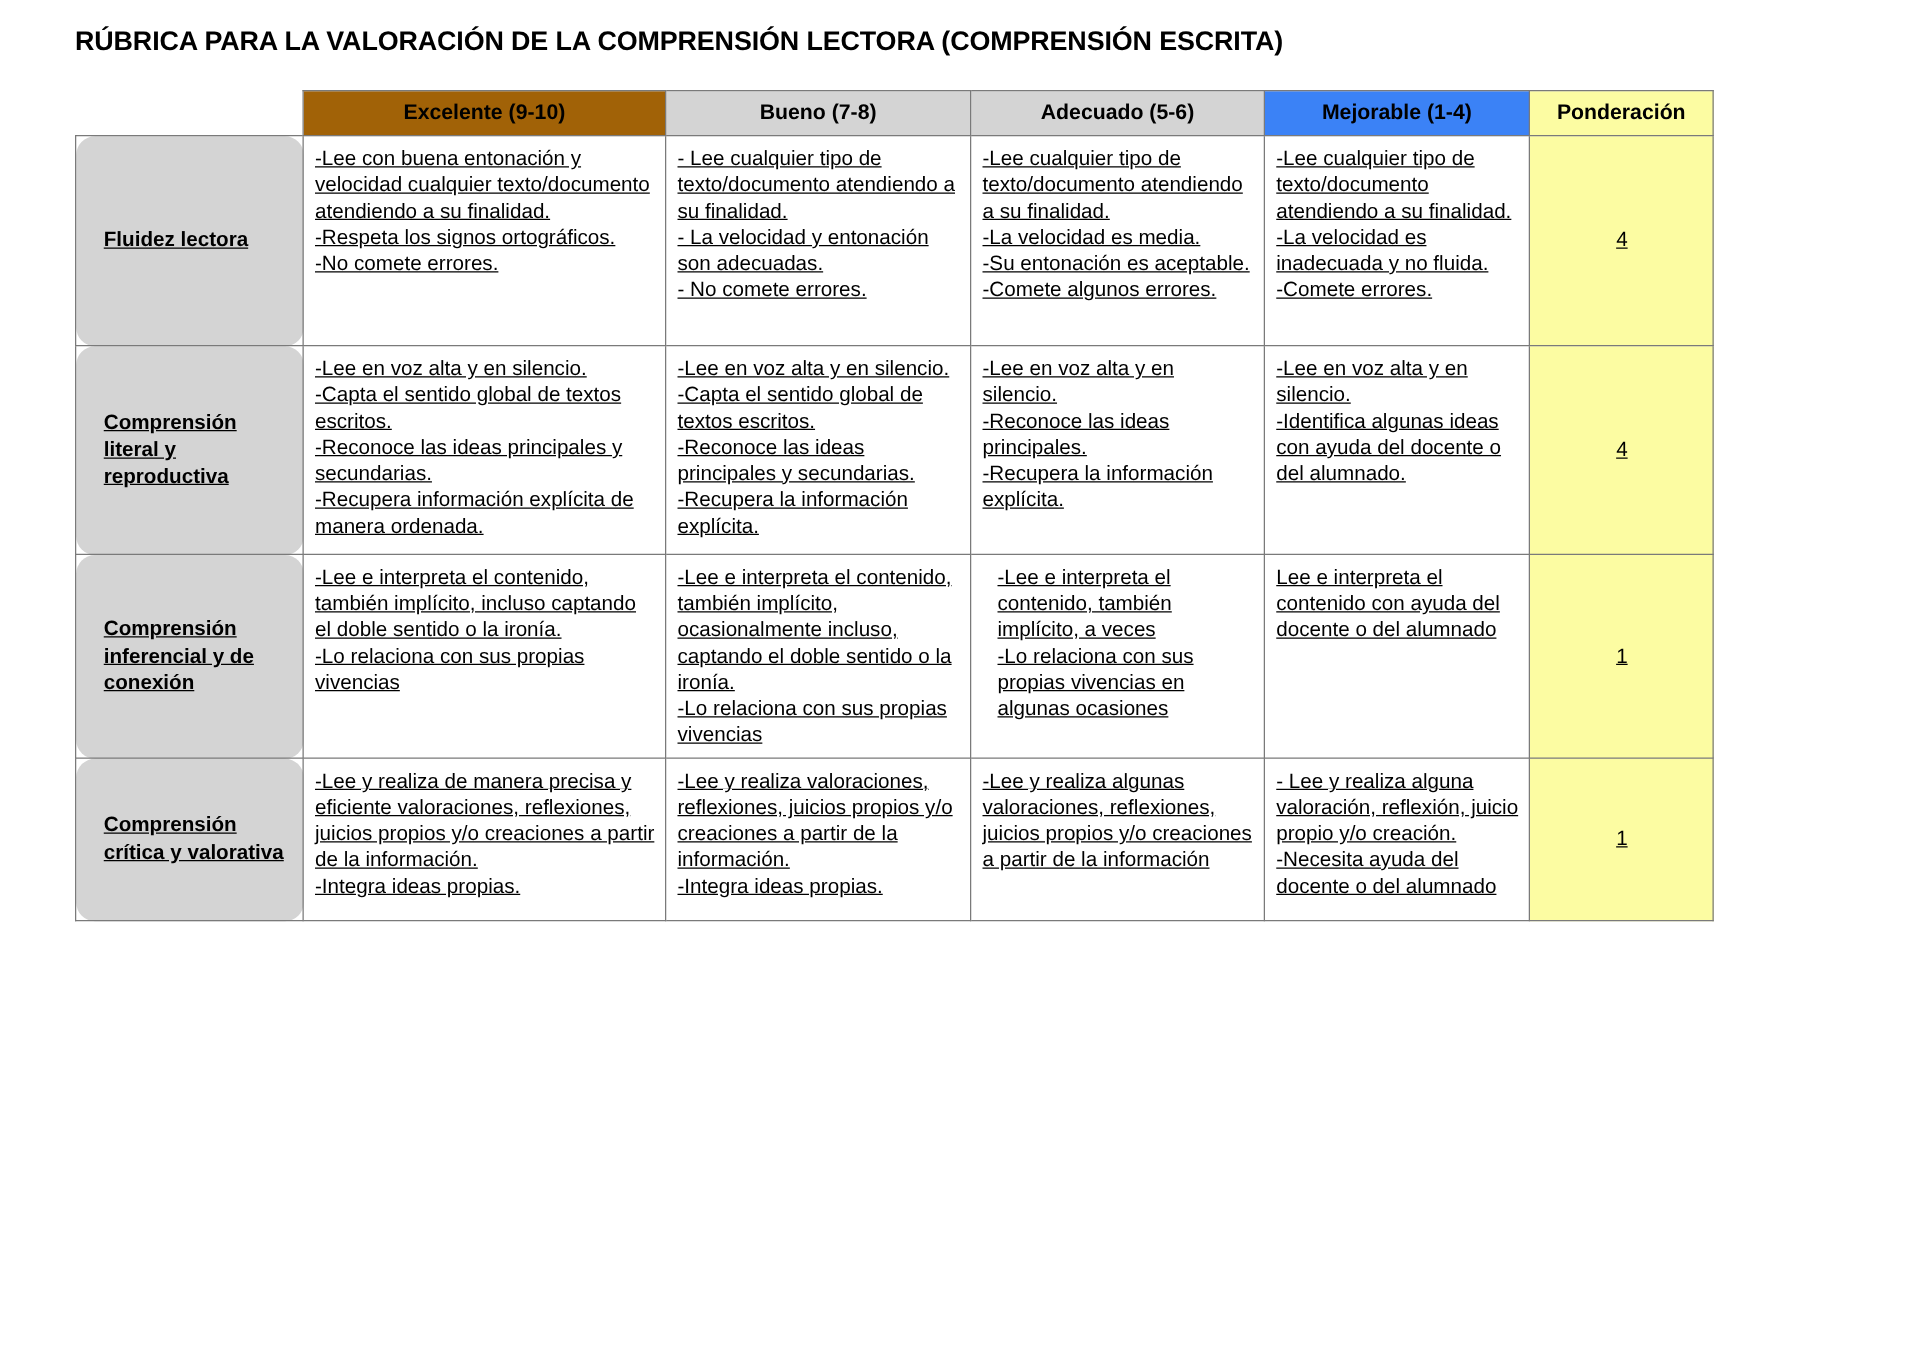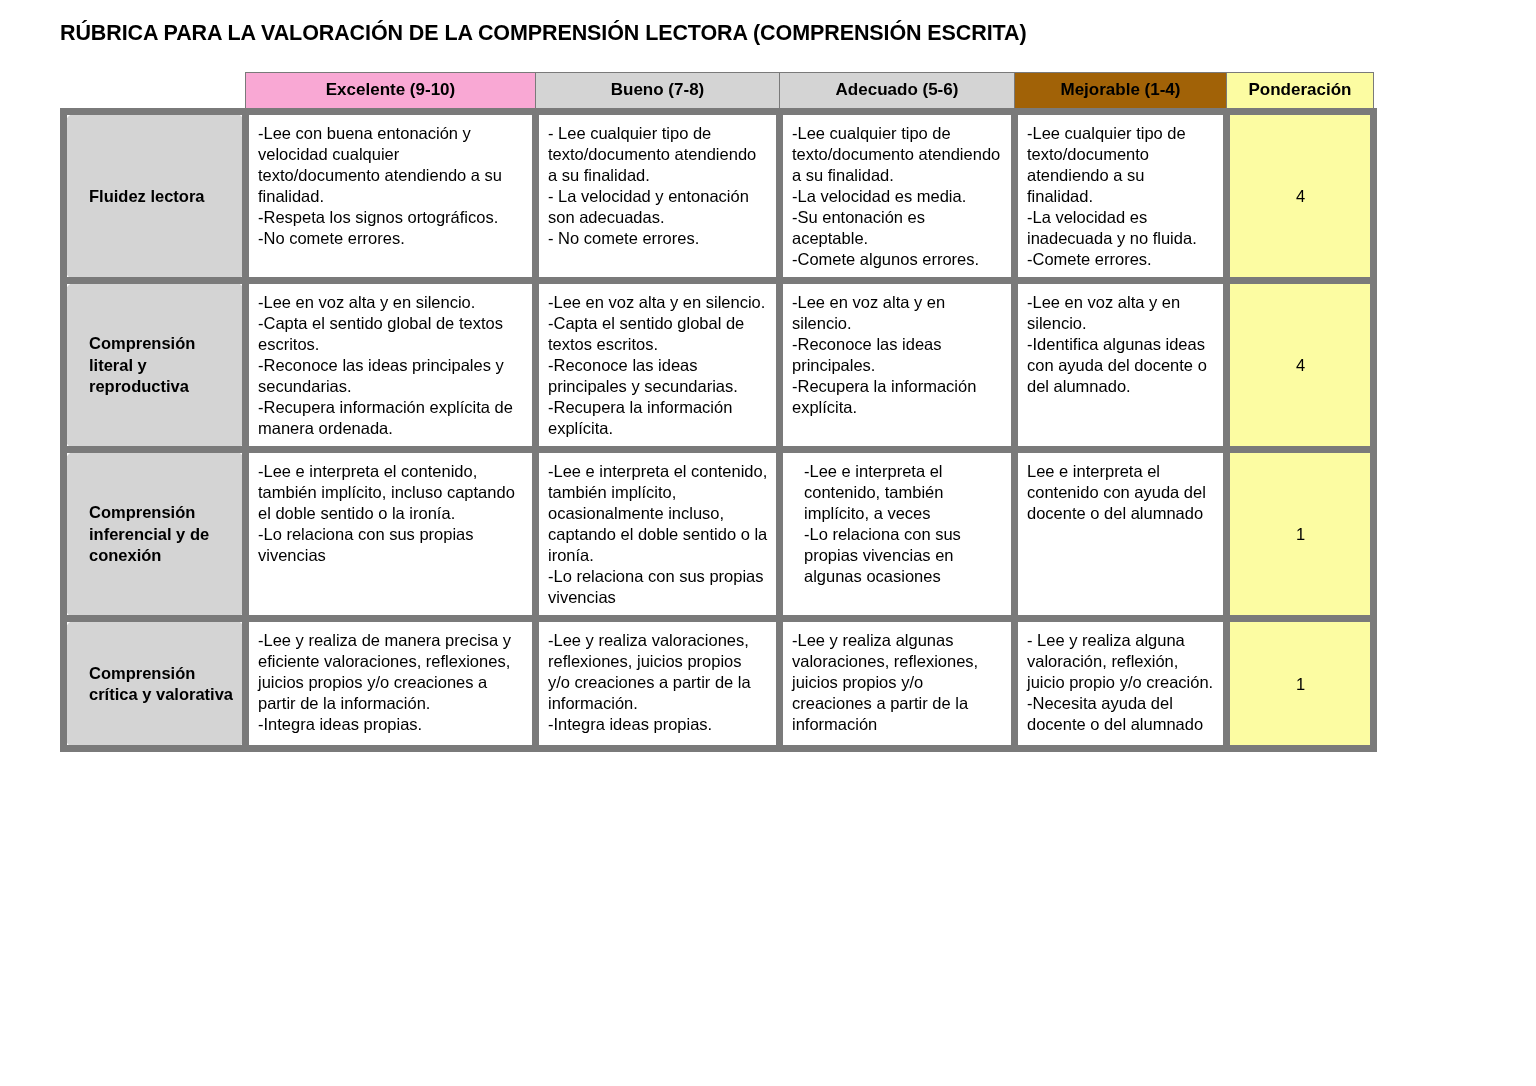--- a/index.html
+++ b/index.html
@@ -65,26 +65,27 @@
   }
   thead th.corner-empty {
     border: none;
     background: transparent;
   }
   thead th.pond-head {
     background: #fcfca2;
   }
 
   tbody td {
-    border: 7px solid #14b8a6;
+    border: 1px solid #14b8a6;
     vertical-align: top;
     padding: 8px 8px 8px 9px;
     line-height: 1.265;
     font-size: 16.5px;
     background: #ffffff;
+    text-decoration: underline;
   }
 
   tbody td.criterion {
     background: #d4d4d4;
     font-weight: bold;
     vertical-align: middle;
     padding-left: 22px;
     padding-right: 6px;
     line-height: 1.3;
     border-radius: 15px;
@@ -118,24 +119,24 @@
       <col class="c-crit">
       <col class="c-lvl">
       <col class="c-lvl2">
       <col class="c-lvl3">
       <col class="c-lvl4">
       <col class="c-pond">
     </colgroup>
     <thead>
       <tr>
         <th class="corner-empty"></th>
-        <th style="background: #f9a8d4; border-color: rgb(122, 122, 122); text-align: center;">Excelente (9-10)</th>
+        <th style="background: #a16207; border-color: rgb(122, 122, 122); text-align: center;">Excelente (9-10)</th>
         <th style="background: rgb(212, 212, 212); border-color: rgb(122, 122, 122);">Bueno (7-8)</th>
         <th style="background: rgb(212, 212, 212); border-color: rgb(122, 122, 122);">Adecuado (5-6)</th>
-        <th style="background: #a16207; border-color: rgb(122, 122, 122);">Mejorable (1-4)</th>
+        <th style="background: #3b82f6; border-color: rgb(122, 122, 122);">Mejorable (1-4)</th>
         <th class="pond-head" style="background: rgb(252, 252, 162); border-color: rgb(122, 122, 122);">Ponderación</th>
       </tr>
     </thead>
     <tbody>
       <tr class="r0">
         <td class="criterion" style="border-color: rgb(122, 122, 122); background: rgb(212, 212, 212);">Fluidez lectora</td>
         <td style="border-color: rgb(122, 122, 122);">
             <span class="line">-Lee con buena entonación y velocidad cualquier texto/documento atendiendo a su finalidad.</span>
             <span class="line">-Respeta los signos ortográficos.</span>
             <span class="line">-No comete errores.</span>

